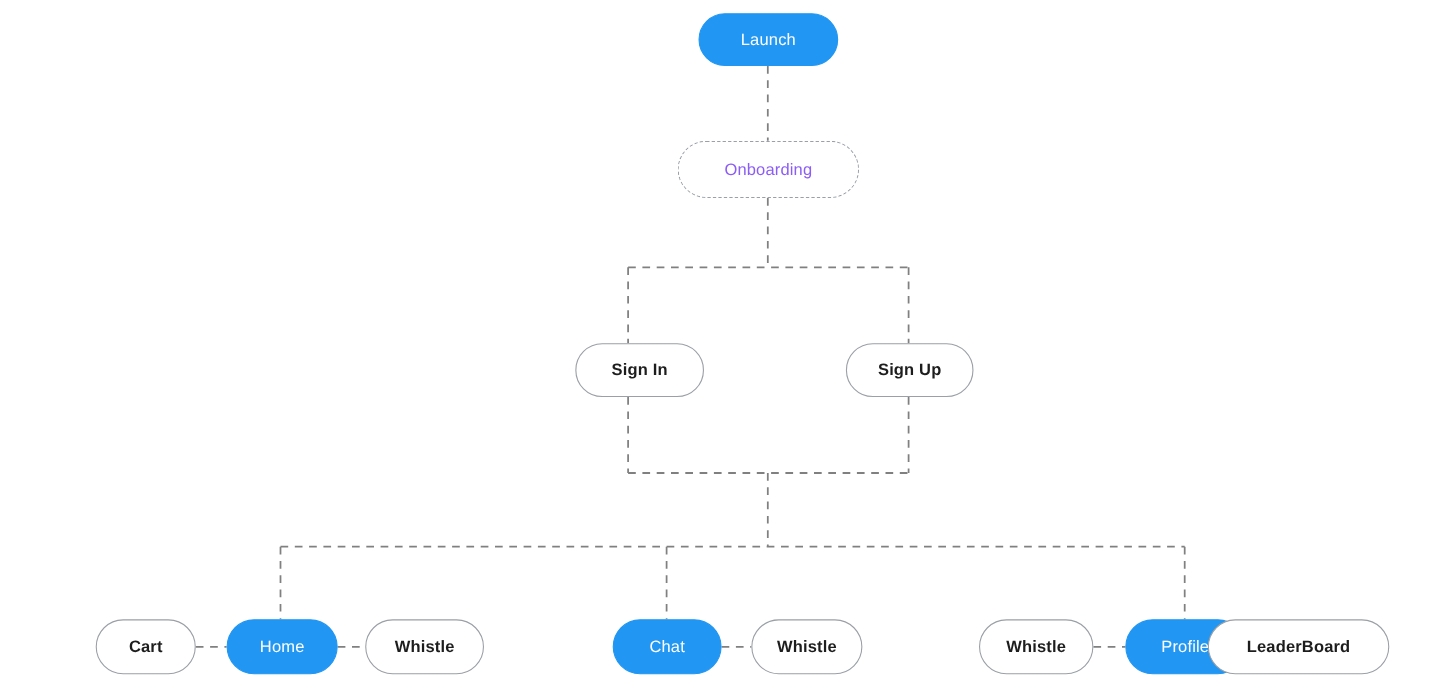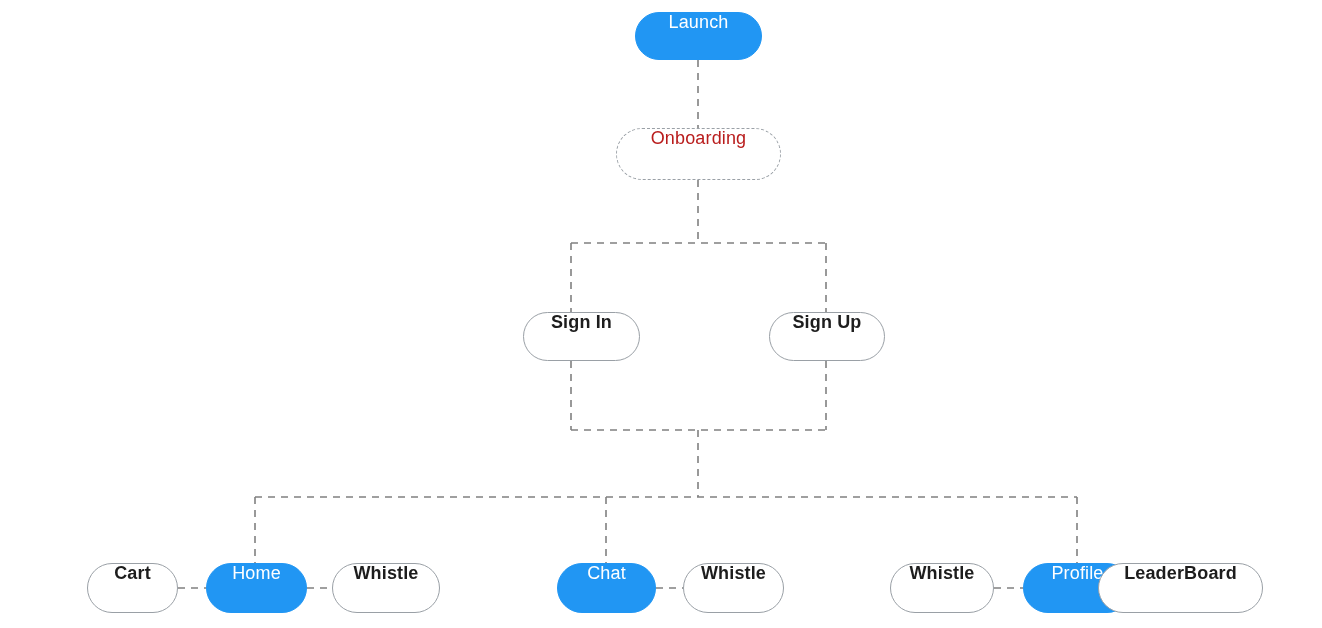--- a/index.html
+++ b/index.html
@@ -24,44 +24,44 @@
     left: 0;
     top: 0;
     width: 1322px;
     height: 628px;
     pointer-events: none;
   }
   .node {
     position: absolute;
     box-sizing: border-box;
     display: flex;
-    align-items: flex-start;
+    align-items: center;
     justify-content: center;
     border-radius: 999px;
-    font-size: 18px;
+    font-size: 15px;
     line-height: 1;
     letter-spacing: 0.15px;
     white-space: nowrap;
     z-index: 5;
     user-select: none;
   }
   .node.primary {
     background: #2196f3;
     color: #ffffff;
     border: 1px solid #2196f3;
   }
   .node.plain {
     background: #ffffff;
     color: #1d1d1d;
     border: 1px solid #9aa0a6;
     font-weight: bold;
   }
   .node.ghost {
     background: #ffffff;
-    color: #b91c1c;
+    color: #8b5cf6;
     border: 1px dashed #9aa0a6;
   }
   .node-label {
     display: block;
     pointer-events: none;
   }
 </style>
 </head>
 <body>
 

